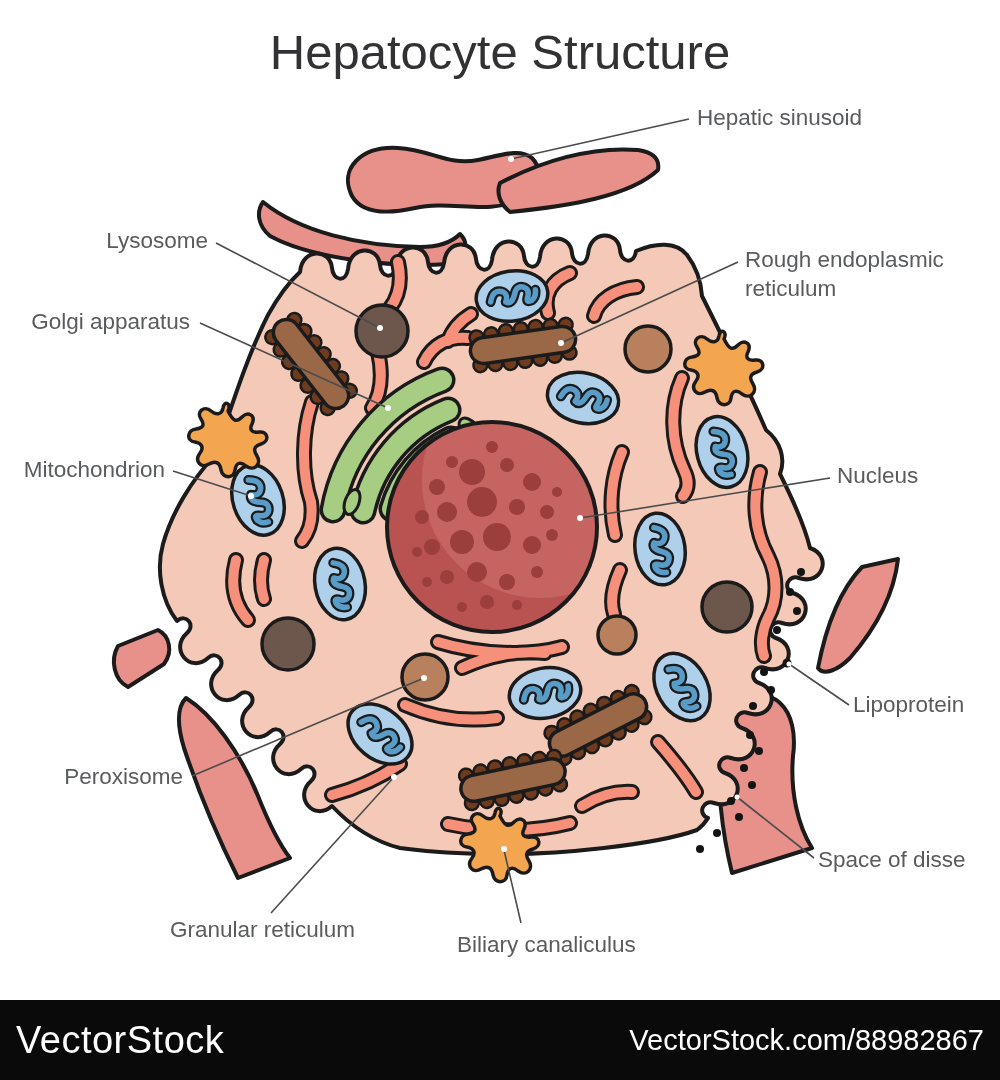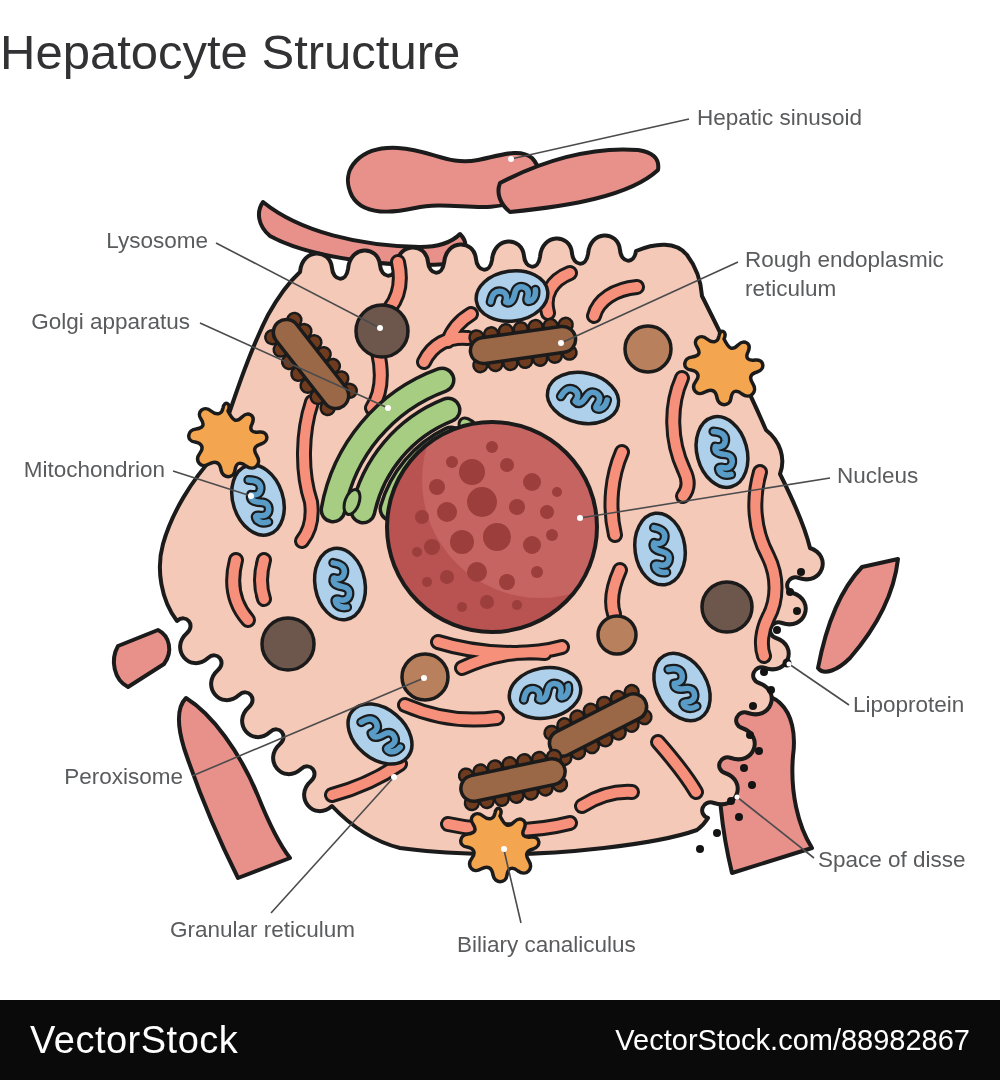--- a/index.html
+++ b/index.html
@@ -1,18 +1,18 @@
 <!DOCTYPE html>
 <html style="--cell: #f5c9b7; --cell-outline: #1b1b1b; --sinusoid: #e8908a; --nucleus: #b85351; --nucleus-light: #c66462; --nucleus-spot: #9c3e3c; --mitochondrion: #aed0ea; --mitochondrion-inner: #5a9cc8; --golgi: #a6cd81; --rough-er: #9a6847; --rough-er-bump: #6f3b1e; --lysosome: #6d564b; --peroxisome: #b8805c; --smooth-er: #f7907b; --canaliculus: #f3a54f; --label-text: #5a5b5d; --title-text: #323234; --watermark-bg: #0a0a0a; --watermark-text: #ffffff;"><head>
 <meta charset="utf-8">
 <style>
   html,body{margin:0;padding:0;background:#fff;}
   .page{position:relative;width:1000px;height:1080px;background:#fff;overflow:hidden;
         font-family:"Liberation Sans",sans-serif;}
-  .title{position:absolute;top:24px;left:0;width:1000px;margin:0;
+  .title{position:absolute;top:24px;left:0;width:1000px;margin:0;text-align:center;
          font-size:49px;font-weight:400;letter-spacing:0;color:var(--title-text,#323234);}
   .diagram{position:absolute;left:0;top:0;}
   
   .cell{fill:var(--cell);stroke:var(--cell-outline);stroke-width:4;stroke-linejoin:round;}
   .sinusoid{fill:var(--sinusoid);stroke:var(--cell-outline);stroke-width:4;stroke-linejoin:round;}
   .strand-out{fill:none;stroke:var(--cell-outline);stroke-width:16;stroke-linecap:round;}
   .strand-in{fill:none;stroke:var(--smooth-er);stroke-width:10;stroke-linecap:round;}
   .golgi-out{fill:none;stroke:var(--cell-outline);stroke-width:27;stroke-linecap:round;}
   .golgi-in{fill:none;stroke:var(--golgi);stroke-width:20;stroke-linecap:round;}
   .golgi-bit{fill:var(--golgi);stroke:var(--cell-outline);stroke-width:3;}
@@ -28,21 +28,21 @@
   .lysosome{fill:var(--lysosome);stroke:var(--cell-outline);stroke-width:3.5;}
   .peroxisome{fill:var(--peroxisome);stroke:var(--cell-outline);stroke-width:3.5;}
   .star{fill:var(--canaliculus);stroke:var(--cell-outline);stroke-width:3.5;stroke-linejoin:round;}
   .lipo-dot{fill:#141414;}
   .leader{stroke:#4b4b4d;stroke-width:1.6;fill:none;}
   .leader-dot{fill:#ffffff;}
   .label{font-family:"Liberation Sans",sans-serif;font-size:22.5px;fill:var(--label-text,#5a5b5d);}
   
   .watermark{position:absolute;left:0;bottom:0;width:1000px;height:80px;
              background:var(--watermark-bg,#0a0a0a);display:flex;align-items:center;
-             justify-content:space-between;box-sizing:border-box;padding:0 30px;}
+             justify-content:space-between;box-sizing:border-box;padding:0 16px;}
   .wm-logo{color:var(--watermark-text,#fff);font-size:38px;font-weight:500;letter-spacing:.5px;}
   .wm-credit{color:var(--watermark-text,#fff);font-size:29px;font-weight:400;}
 </style>
 </head>
 <body>
 
 <div class="page">
 
   <h1 class="title">Hepatocyte Structure</h1>
 

